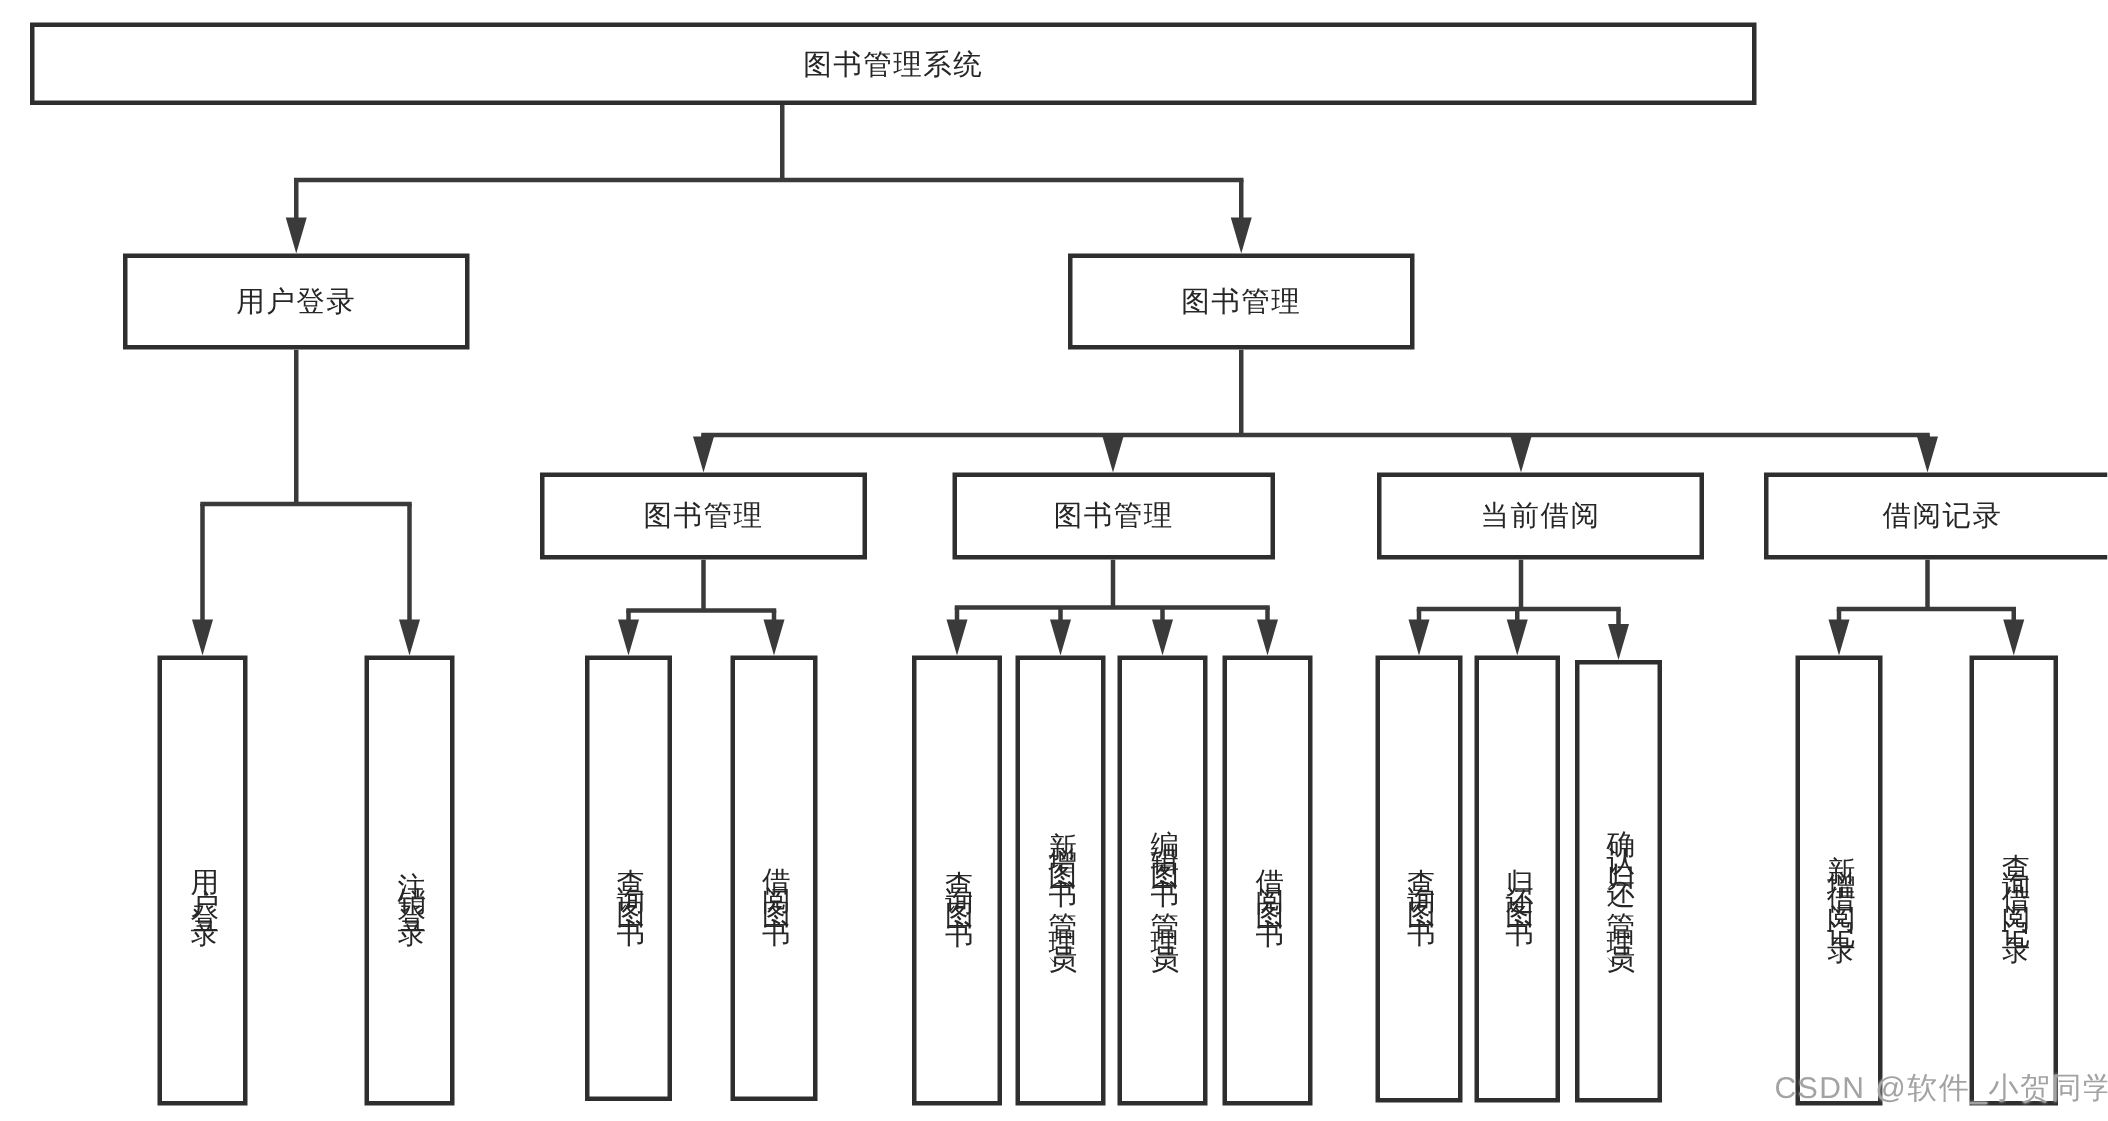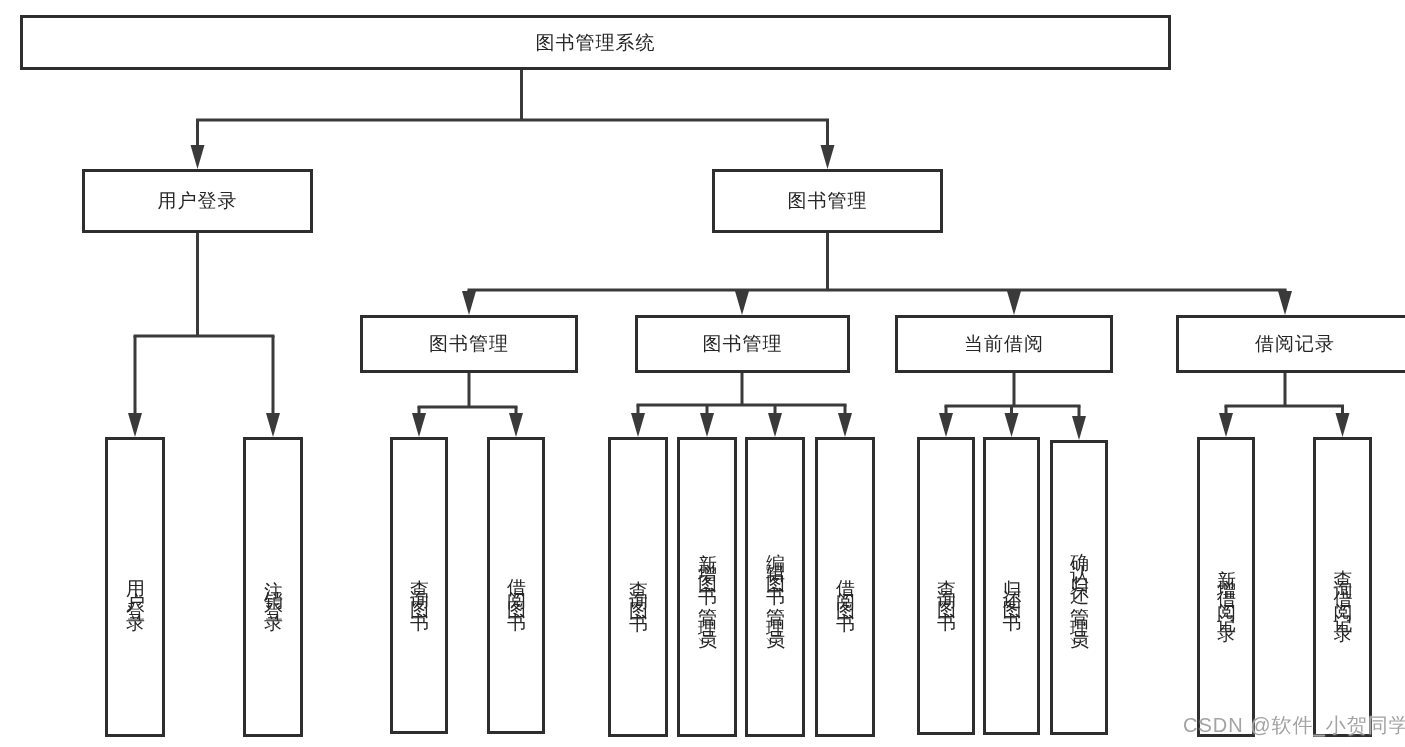--- a/index.html
+++ b/index.html
@@ -144,21 +144,21 @@
   <div class="box" style="left:712px;top:169px;width:231px;height:64px">
     <span>图书管理</span>
   </div>
 
   <div class="box" style="left:360px;top:315px;width:218px;height:58px">
     <span>图书管理</span>
   </div>
   <div class="box" style="left:635px;top:315px;width:215px;height:58px">
     <span>图书管理</span>
   </div>
-  <div class="box" style="left:895px;top:315px;width:218px;height:58px">
+  <div class="box" style="left:918px;top:315px;width:218px;height:58px">
     <span>当前借阅</span>
   </div>
   <div class="box" style="left:1176px;top:315px;width:238px;height:58px">
     <span>借阅记录</span>
   </div>
 
   <div class="box vbox" style="left:105px;top:437px;width:60px;height:300px">
     <span>用户登录</span>
   </div>
   <div class="box vbox" style="left:243px;top:437px;width:60px;height:300px">

